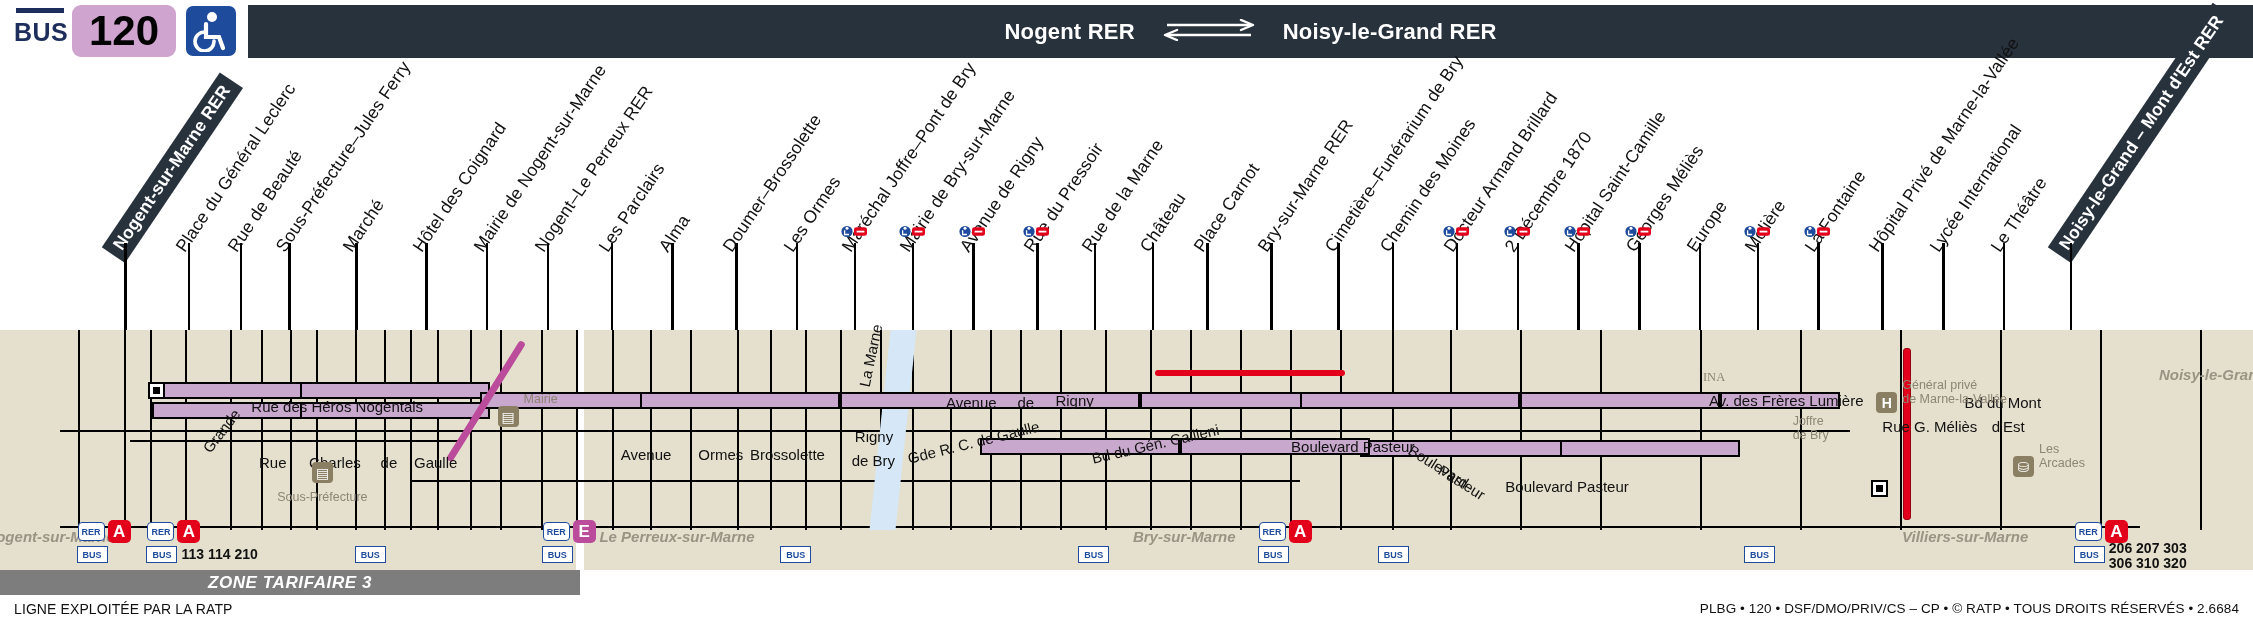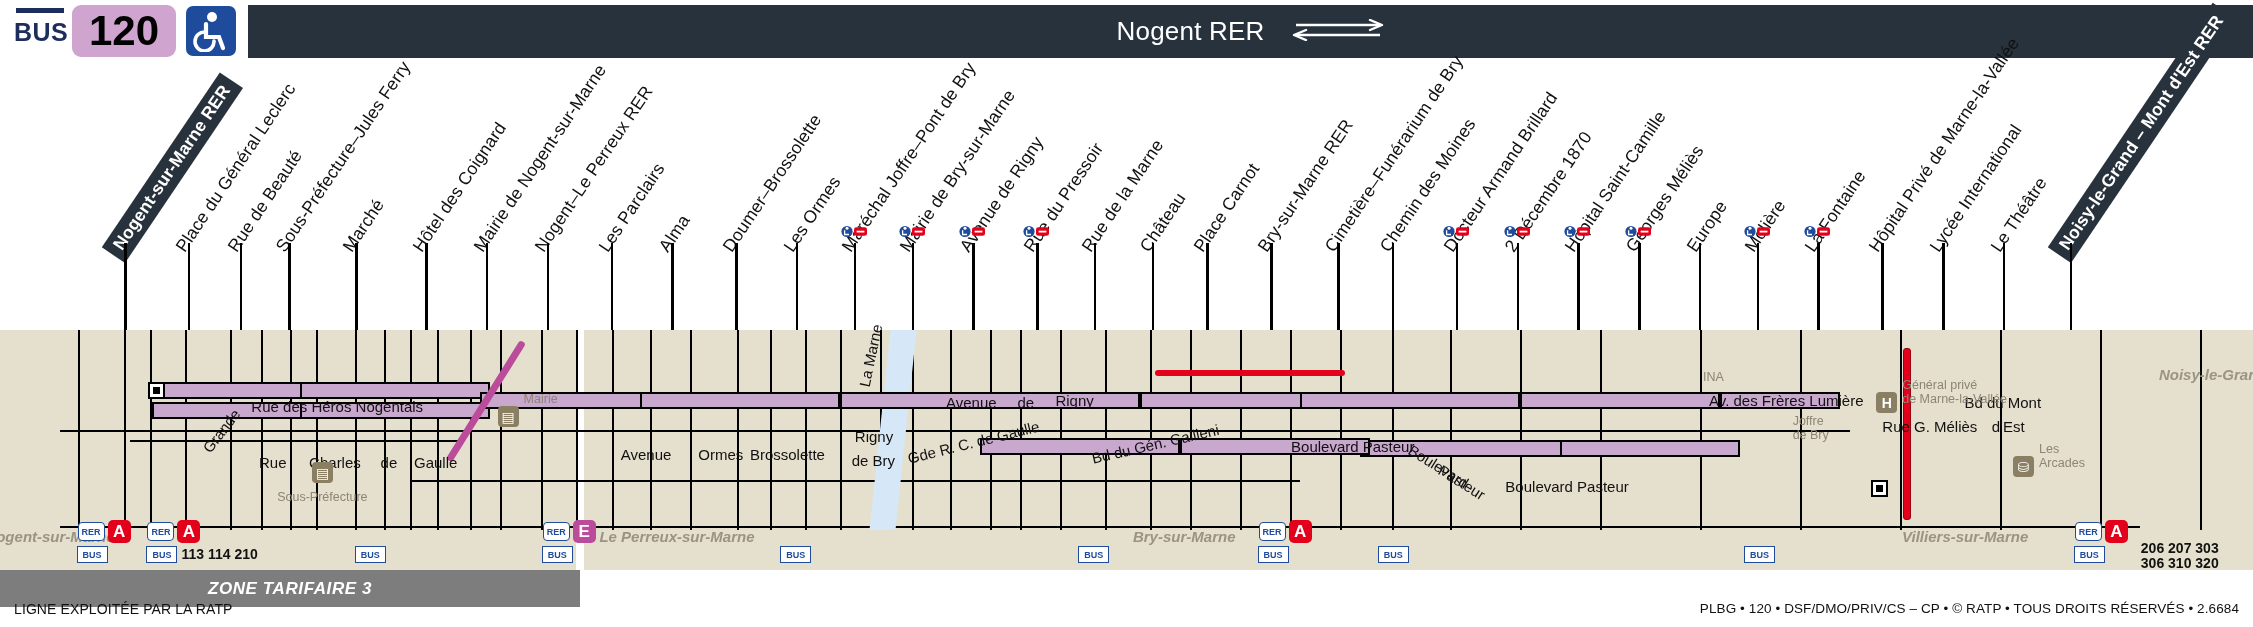--- a/index.html
+++ b/index.html
@@ -14,21 +14,21 @@
       font-size:25px;font-weight:bold;color:#1d2d5c;letter-spacing:.5px;}
   #line-number{position:absolute;left:72px;top:5px;width:104px;height:52px;
       background:#cfa4cf;border-radius:9px;display:flex;align-items:center;justify-content:center;
       font-size:42px;font-weight:bold;color:#000;}
   #access-badge{position:absolute;left:186px;top:6px;width:50px;height:50px;
       background:#1e4b9c;border-radius:7px;}
   #access-badge svg{position:absolute;left:6px;top:4px;}
   #dest-bar{position:absolute;left:248px;top:5px;width:2005px;height:53px;background:#28323d;}
   #dest-inner{position:absolute;left:0;top:0;width:100%;height:100%;
       display:flex;align-items:center;justify-content:center;gap:28px;}
-  #dest-inner .d{color:#fff;font-size:26px;font-weight:400;letter-spacing:.2px;}
+  #dest-inner .d{color:#fff;font-size:22px;font-weight:700;letter-spacing:.2px;}
   #arrow-2way{width:92px;height:22px;}
 
   
   #labels{position:absolute;left:0;top:63px;width:2253px;height:280px;background:#fff;}
   .stname{position:absolute;transform-origin:left bottom;transform:rotate(-56deg);
       white-space:nowrap;font-size:17.5px;color:#111;letter-spacing:.1px;}
   .stname.term{background:#28323d;color:#fff;padding:3px 8px 4px 8px;font-weight:600;}
 
   
   .tick{position:absolute;width:2.4px;background:#000;}
@@ -58,21 +58,21 @@
       border-radius:4px;box-sizing:border-box;font-size:9px;font-weight:bold;color:#1e4b9c;
       display:flex;align-items:center;justify-content:center;}
   .lineA{position:absolute;width:23px;height:23px;background:#e2001a;border-radius:5px;
       color:#fff;font-size:17px;font-weight:bold;display:flex;align-items:center;justify-content:center;}
   .lineE{position:absolute;width:23px;height:23px;background:#bb4b9b;border-radius:5px;
       color:#fff;font-size:17px;font-weight:bold;display:flex;align-items:center;justify-content:center;}
   .bnums{position:absolute;font-size:14px;font-weight:bold;color:#111;line-height:1.05;white-space:nowrap;}
 
   
   #zonebar{position:absolute;left:0;top:570px;width:2253px;height:25px;}
-  .zone{position:absolute;top:0;height:37px;background:#7d7d7d;
+  .zone{position:absolute;top:0;height:25px;background:#7d7d7d;
       display:flex;align-items:center;justify-content:center;
       color:#fff;font-size:17px;font-weight:bold;font-style:italic;letter-spacing:.6px;}
 
   
   #footline{position:absolute;left:14px;top:601px;font-size:14px;color:#111;letter-spacing:.1px;}
   #copyr{position:absolute;right:14px;top:601px;font-size:13.5px;color:#111;letter-spacing:.1px;}
 </style>
 </head>
 <body>
 
@@ -97,20 +97,21 @@
     <div id="dest-inner">
       <span class="d">Nogent RER</span>
       <span>
         <svg id="arrow-2way" viewBox="0 0 92 22">
           <path d="M4 16 L88 16" stroke="#fff" stroke-width="2.4" fill="none"></path>
           <path d="M4 6 L88 6" stroke="#fff" stroke-width="2.4" fill="none"></path>
           <path d="M78 1 L90 6 L78 11" stroke="#fff" stroke-width="2.4" fill="none" stroke-linejoin="round" stroke-linecap="round"></path>
           <path d="M14 11 L2 16 L14 21" stroke="#fff" stroke-width="2.4" fill="none" stroke-linejoin="round" stroke-linecap="round"></path>
         </svg>
       </span>
+      <span class="d">Noisy-le-Grand RER</span>
     </div>
   </div>
 </div>
 
 <div id="labels">
     <div class="stname term" style="left: 125.2px; top: 172px;">Nogent-sur-Marne RER</div>
     <div class="tick" style="left: 124.2px; top: 180px; height: 98px;"></div>
     <div class="stname" style="left: 189.04px; top: 172px;">Place du Général Leclerc</div>
     <div class="tick" style="left: 188.04px; top: 180px; height: 95px;"></div>
     <div class="stname" style="left: 240.72px; top: 172px;">Rue de Beauté</div>
@@ -347,21 +348,21 @@
     <div class="mlabel" style="left: 1440px; top: 130px; transform: rotate(32deg); transform-origin: left center;">Pasteur</div>
     <div class="mlabel" style="left: 1505.36px; top: 148px; transform-origin: left center;">Boulevard Pasteur</div>
     <div class="mlabel" style="left: 1709.04px; top: 62px; transform-origin: left center;">Av. des Frères Lumière</div>
     <div class="mlabel" style="left: 1882.32px; top: 88px; transform-origin: left center;">Rue G. Méliès</div>
     <div class="mlabel" style="left: 1964.4px; top: 64px; transform-origin: left center; text-align: right;">Bd du Mont</div>
     <div class="mlabel" style="left: 1991.76px; top: 88px; transform-origin: left center;">d'Est</div>
     <div class="poibox" style="left: 497.6px; top: 76px; width: 21px; height: 21px; font-size: 14px;">▤</div>
     <div class="poi" style="white-space: pre; left: 523.6px; top: 62px;">Mairie</div>
     <div class="poibox" style="left: 312.16px; top: 132px; width: 21px; height: 21px; font-size: 14px;">▤</div>
     <div class="poi" style="white-space: pre; left: 277.2px; top: 160px;">Sous-Préfecture</div>
-    <div class="poi" style="white-space: pre; left: 1702.96px; top: 40px;">INA</div>
+    <div class="poi" style="white-space: pre; left: 1702.96px; top: 40px; font-family: Liberation Serif, serif;">INA</div>
     <div class="poi" style="white-space: pre; left: 1792.64px; top: 84px;">Joffre
 de Bry</div>
     <div class="poibox" style="left: 1876.24px; top: 62px; width: 21px; height: 21px; font-size: 14px;">H</div>
     <div class="poi" style="white-space: pre; left: 1902.24px; top: 48px;">Général privé
 de Marne-la-Vallée</div>
     <div class="poibox" style="left: 2013.04px; top: 126px; width: 21px; height: 21px; font-size: 14px;">⛁</div>
     <div class="poi" style="white-space: pre; left: 2039.04px; top: 112px;">Les
 Arcades</div>
     <div class="cityname" style="left: -14.64px; top: 198px;">Nogent-sur-Marne</div>
     <div class="cityname" style="left: 599.44px; top: 198px;">Le Perreux-sur-Marne</div>
@@ -385,21 +386,21 @@
     <div class="busicon" style="left: 780.32px; top: 16px;">BUS</div>
     <div class="busicon" style="left: 1078.24px; top: 16px;">BUS</div>
     <div class="busicon" style="left: 1257.6px; top: 16px;">BUS</div>
     <div class="rericon" style="left: 1258.6px; top: -8px;">RER</div>
     <div class="lineA" style="left: 1288.6px; top: -10px;">A</div>
     <div class="busicon" style="left: 1377.68px; top: 16px;">BUS</div>
     <div class="busicon" style="left: 1744px; top: 16px;">BUS</div>
     <div class="busicon" style="left: 2073.84px; top: 16px;">BUS</div>
     <div class="rericon" style="left: 2074.84px; top: -8px;">RER</div>
     <div class="lineA" style="left: 2104.84px; top: -10px;">A</div>
-    <div class="bnums" style="white-space: pre; left: 2108.84px; top: 11px; margin-left: 32px;">206 207 303
+    <div class="bnums" style="white-space: pre; left: 2108.84px; top: 11px;">206 207 303
 306 310 320</div>
   </div>
 
 <div id="zonebar">
     <div class="zone" style="left: 0px; width: 580px;">ZONE TARIFAIRE 3</div>
   </div>
 
 <div id="footline">LIGNE EXPLOITÉE PAR LA RATP</div>
 <div id="copyr">PLBG • 120 • DSF/DMO/PRIV/CS – CP • © RATP • TOUS DROITS RÉSERVÉS • 2.6684</div>
 

